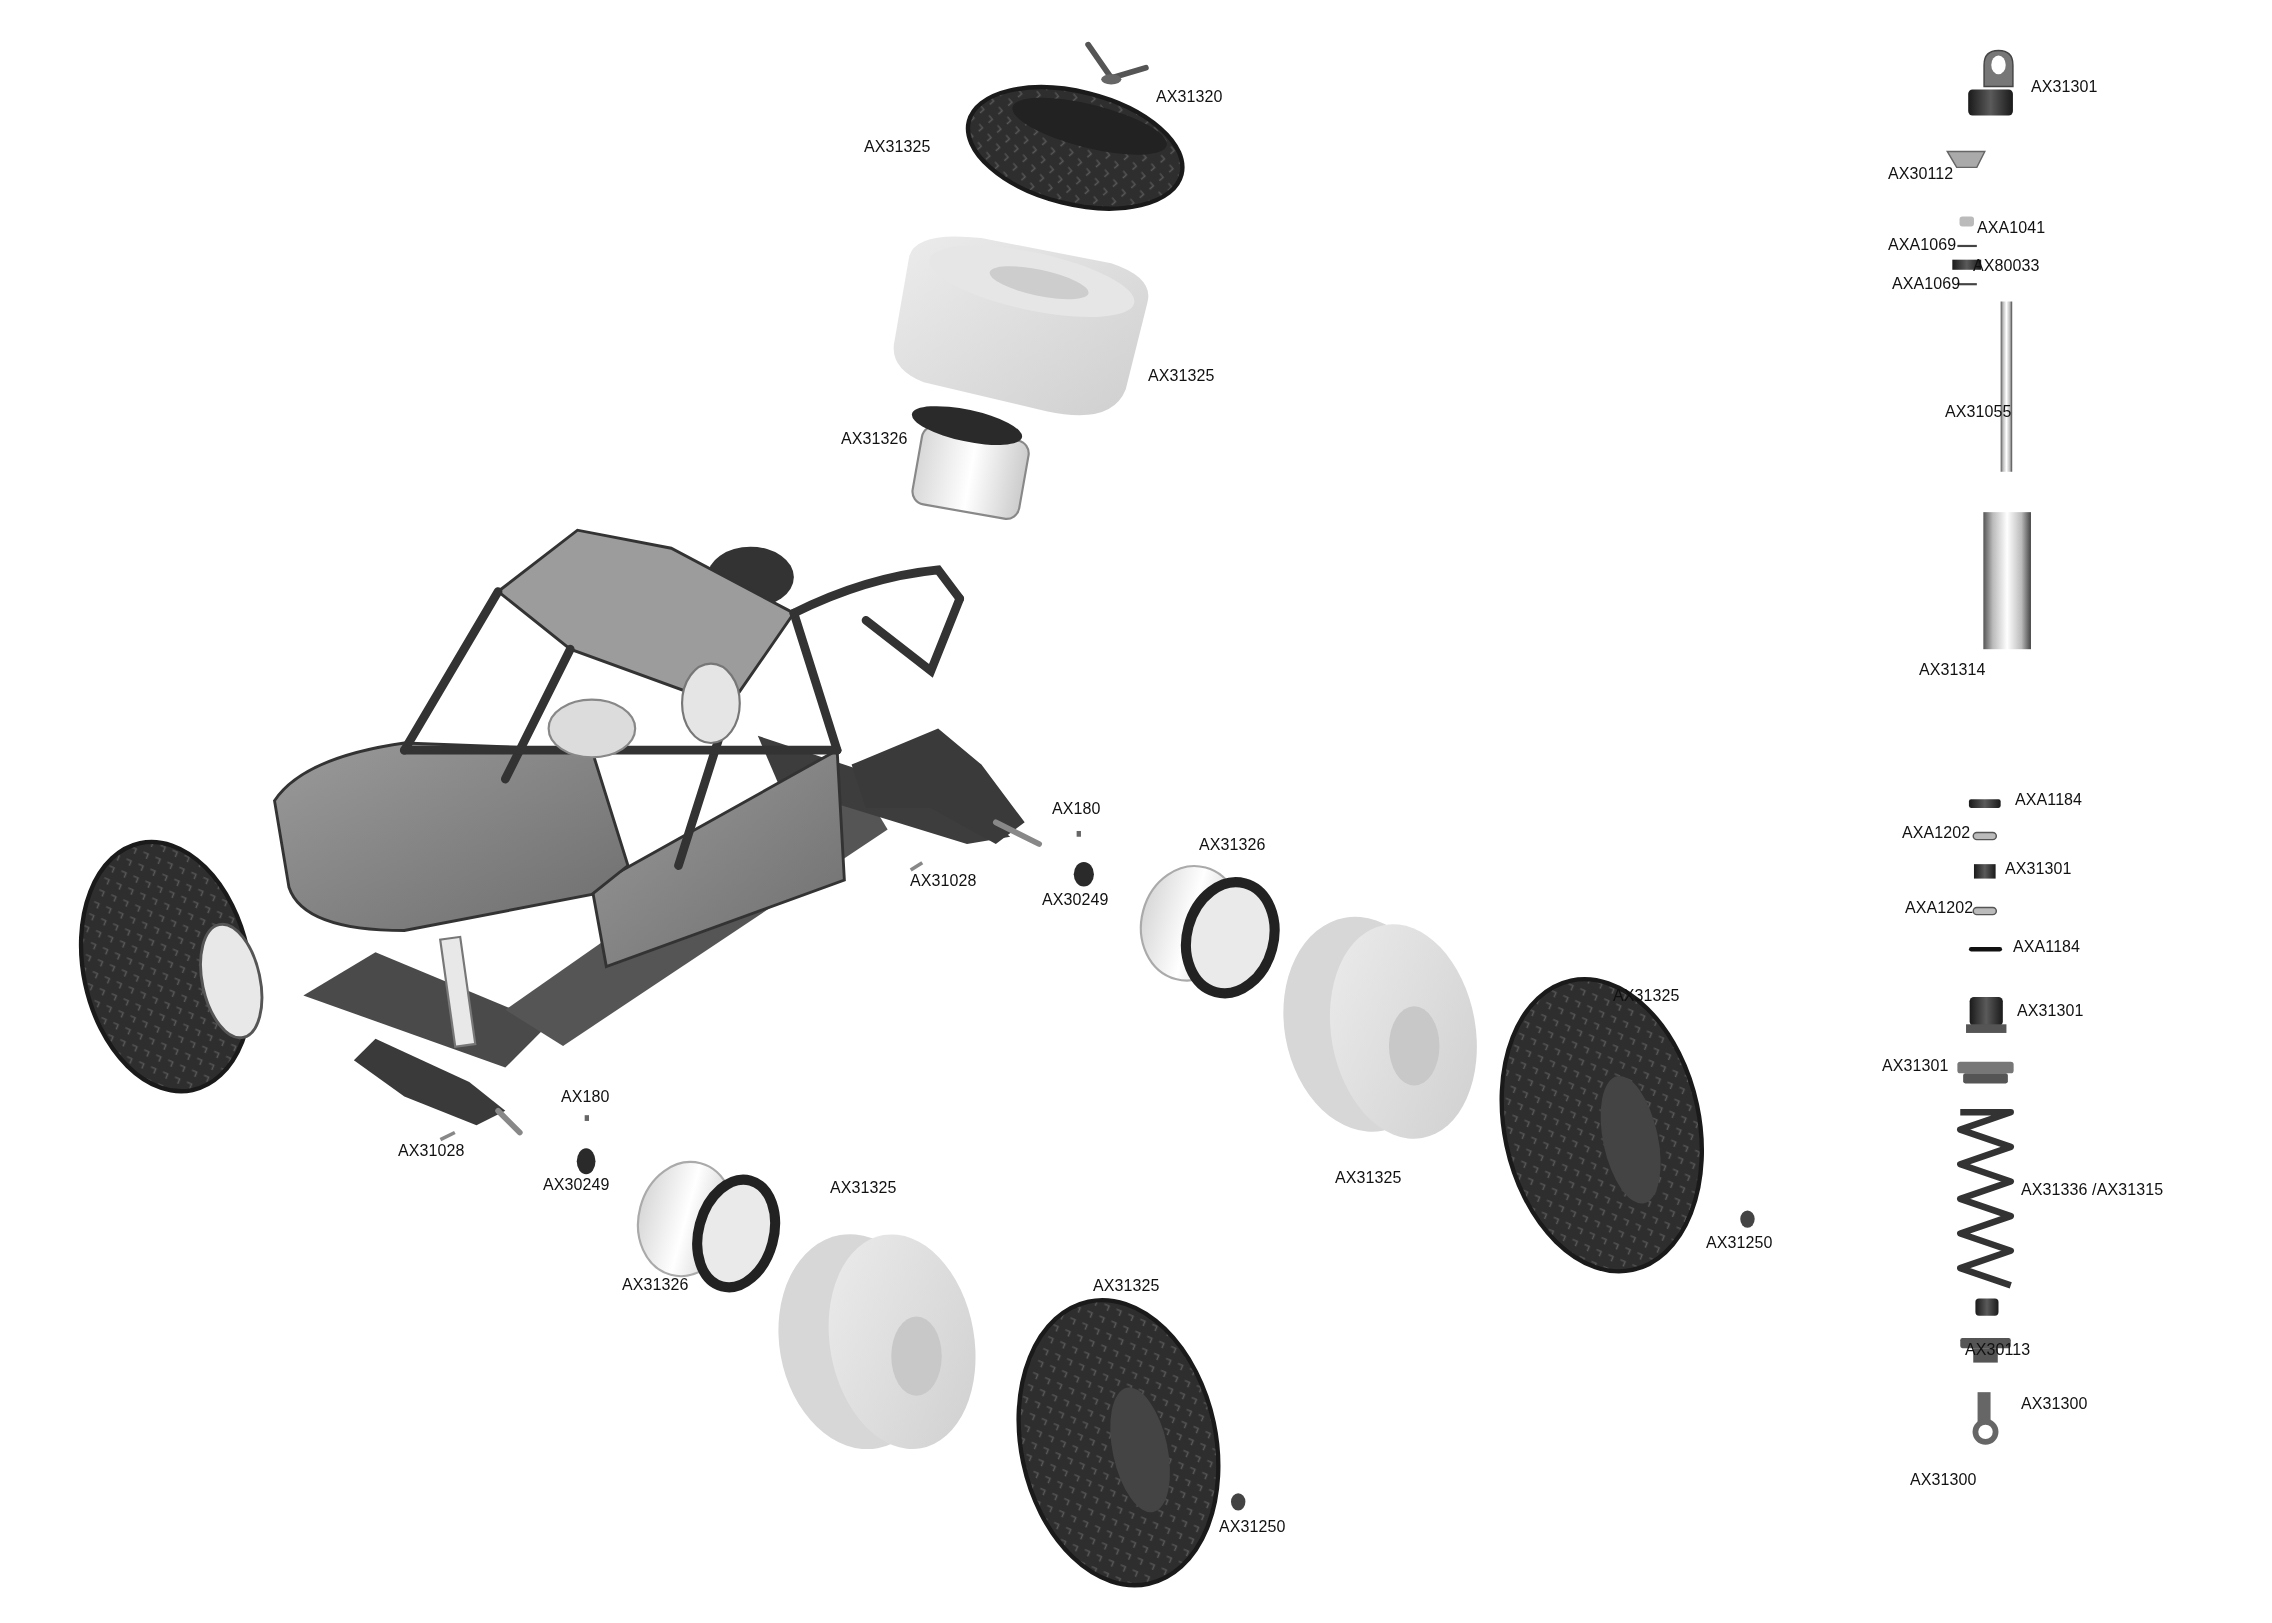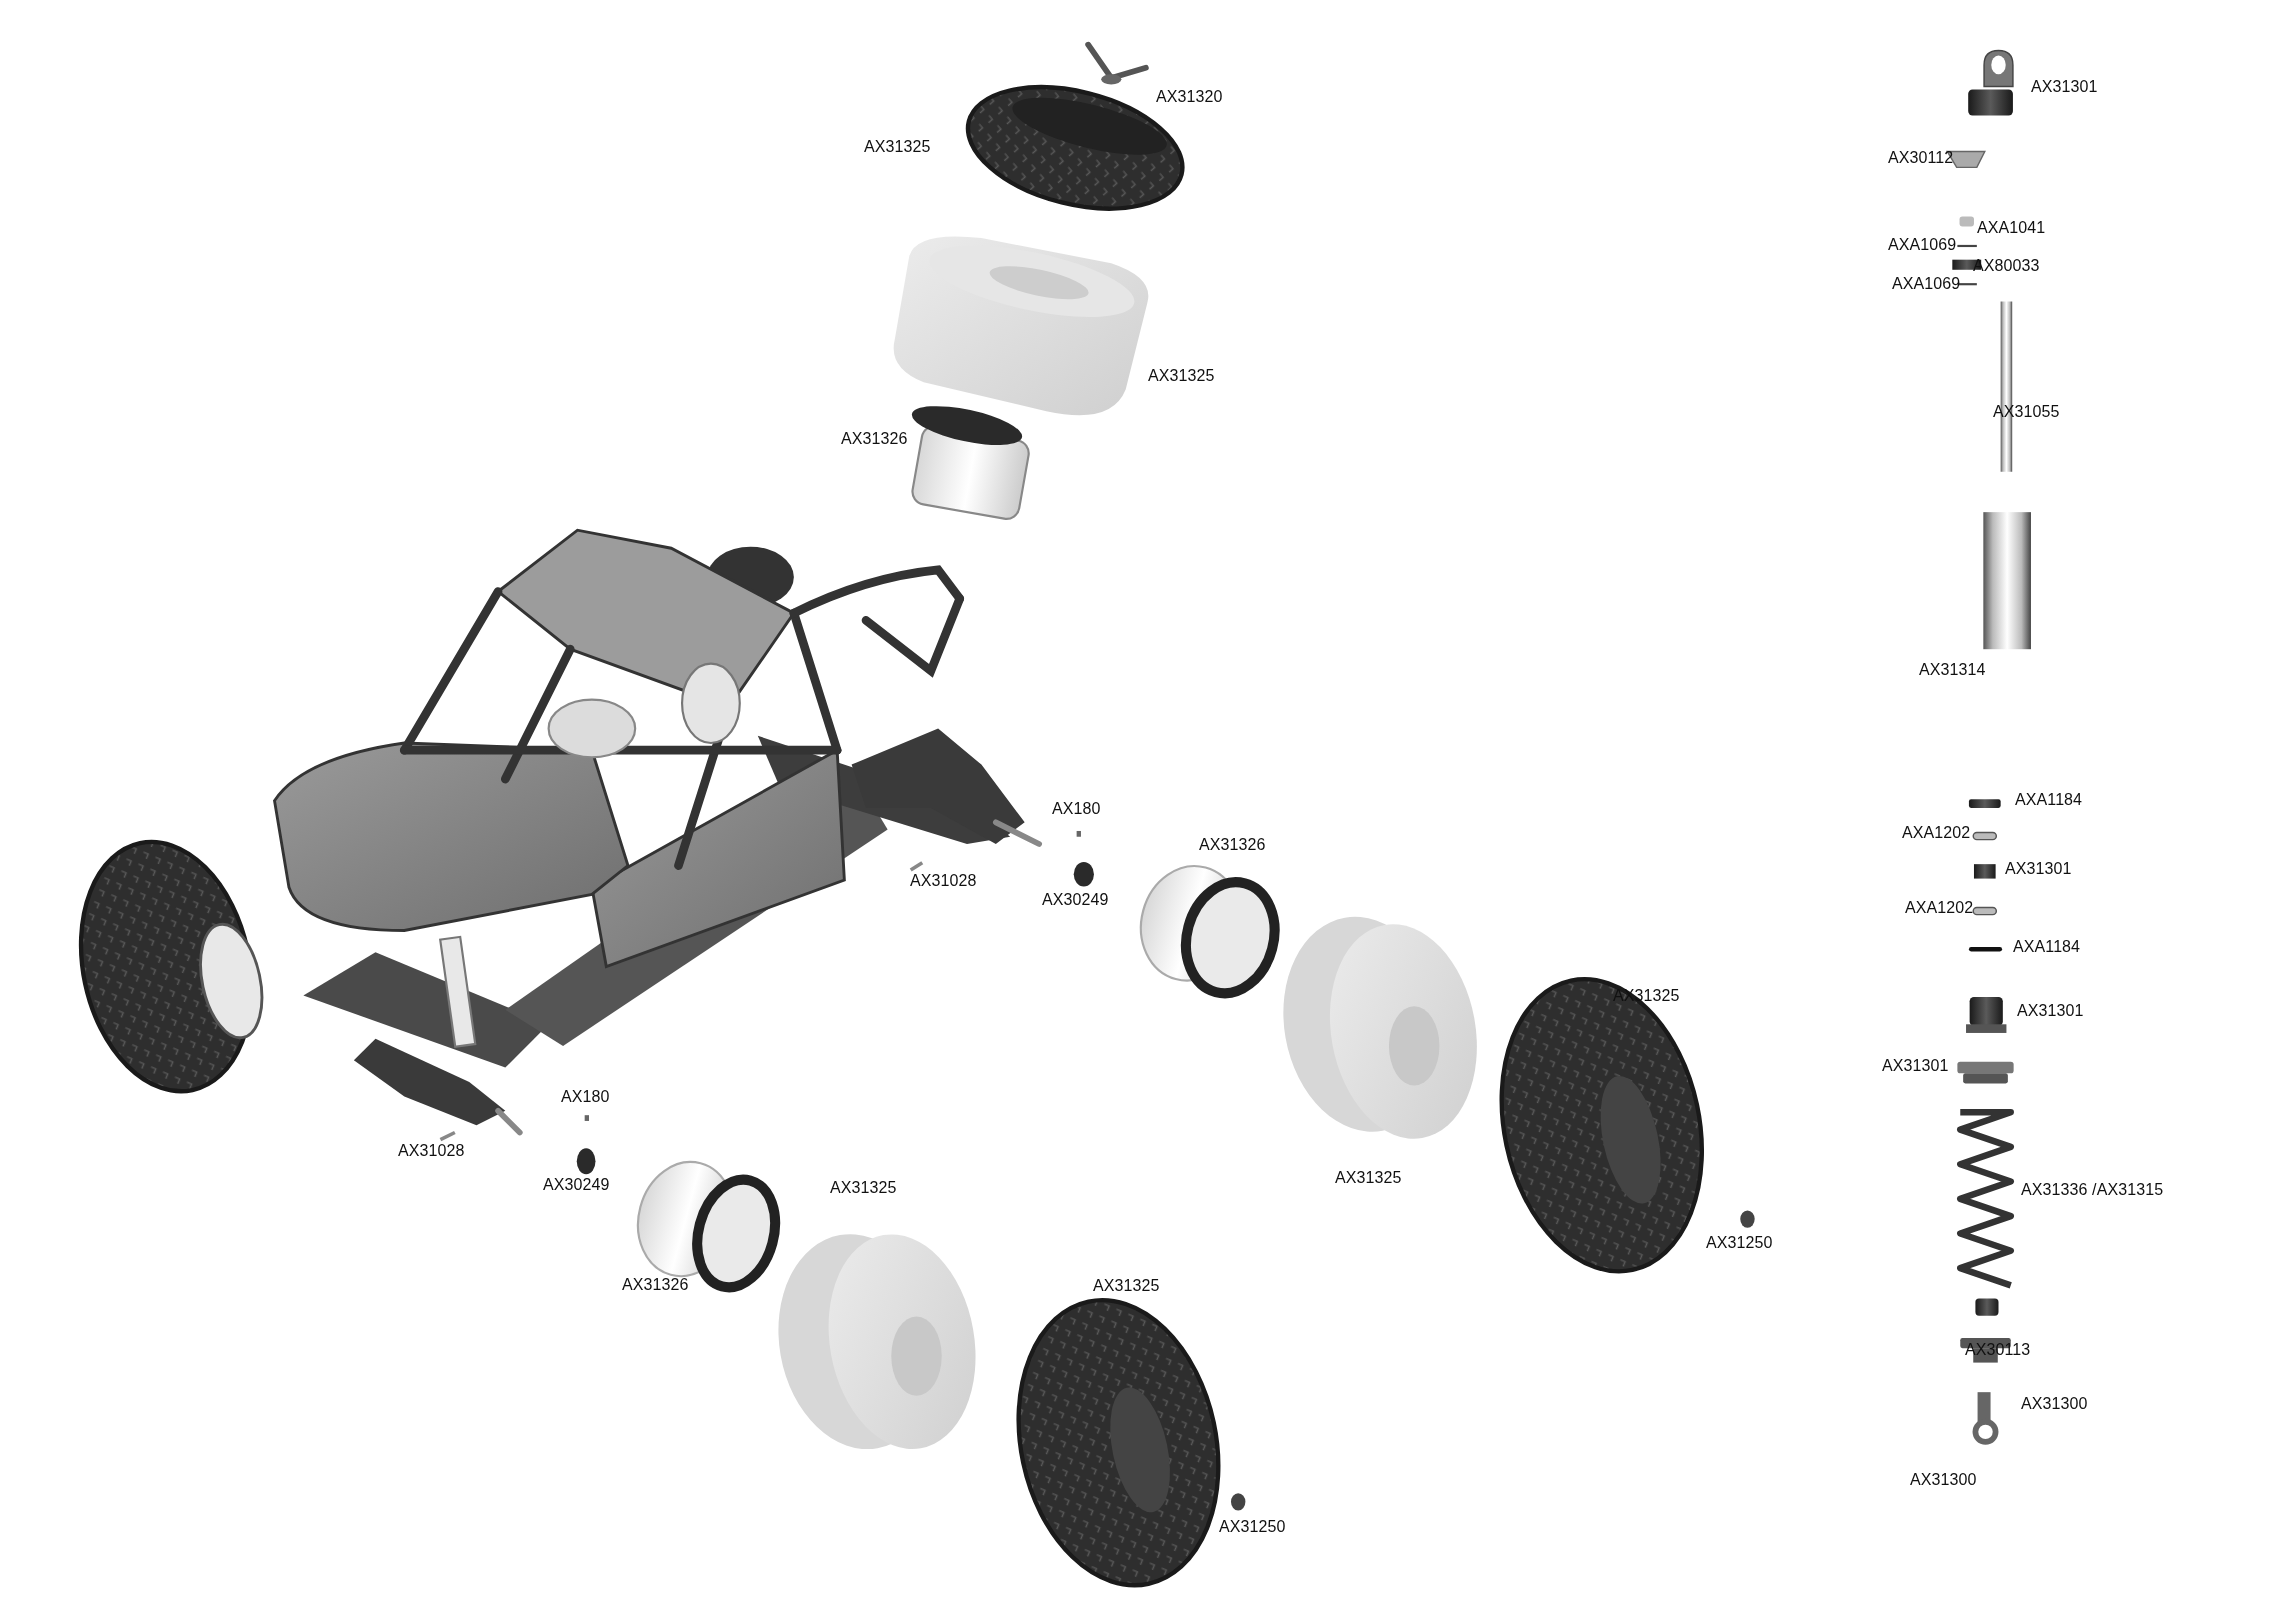--- a/index.html
+++ b/index.html
@@ -216,26 +216,26 @@
 
   <div class="label" style="left:561px;top:1089px">AX180</div>
   <div class="label" style="left:398px;top:1143px">AX31028</div>
   <div class="label" style="left:543px;top:1177px">AX30249</div>
   <div class="label" style="left:622px;top:1277px">AX31326</div>
   <div class="label" style="left:830px;top:1180px">AX31325</div>
   <div class="label" style="left:1093px;top:1278px">AX31325</div>
   <div class="label" style="left:1219px;top:1519px">AX31250</div>
 
   <div class="label" style="left:2031px;top:79px">AX31301</div>
-  <div class="label" style="left:1888px;top:150px">AX30112</div>
+  <div class="label" style="left:1888px;top:166px">AX30112</div>
   <div class="label" style="left:1977px;top:220px">AXA1041</div>
   <div class="label" style="left:1888px;top:237px">AXA1069</div>
   <div class="label" style="left:1973px;top:258px">AX80033</div>
   <div class="label" style="left:1892px;top:276px">AXA1069</div>
-  <div class="label" style="left:1993px;top:404px">AX31055</div>
+  <div class="label" style="left:1945px;top:404px">AX31055</div>
   <div class="label" style="left:1919px;top:662px">AX31314</div>
   <div class="label" style="left:2015px;top:792px">AXA1184</div>
   <div class="label" style="left:1902px;top:825px">AXA1202</div>
   <div class="label" style="left:2005px;top:861px">AX31301</div>
   <div class="label" style="left:1905px;top:900px">AXA1202</div>
   <div class="label" style="left:2013px;top:939px">AXA1184</div>
   <div class="label" style="left:2017px;top:1003px">AX31301</div>
   <div class="label" style="left:1882px;top:1058px">AX31301</div>
   <div class="label" style="left:2021px;top:1182px">AX31336 /AX31315</div>
   <div class="label" style="left:1965px;top:1342px">AX30113</div>

